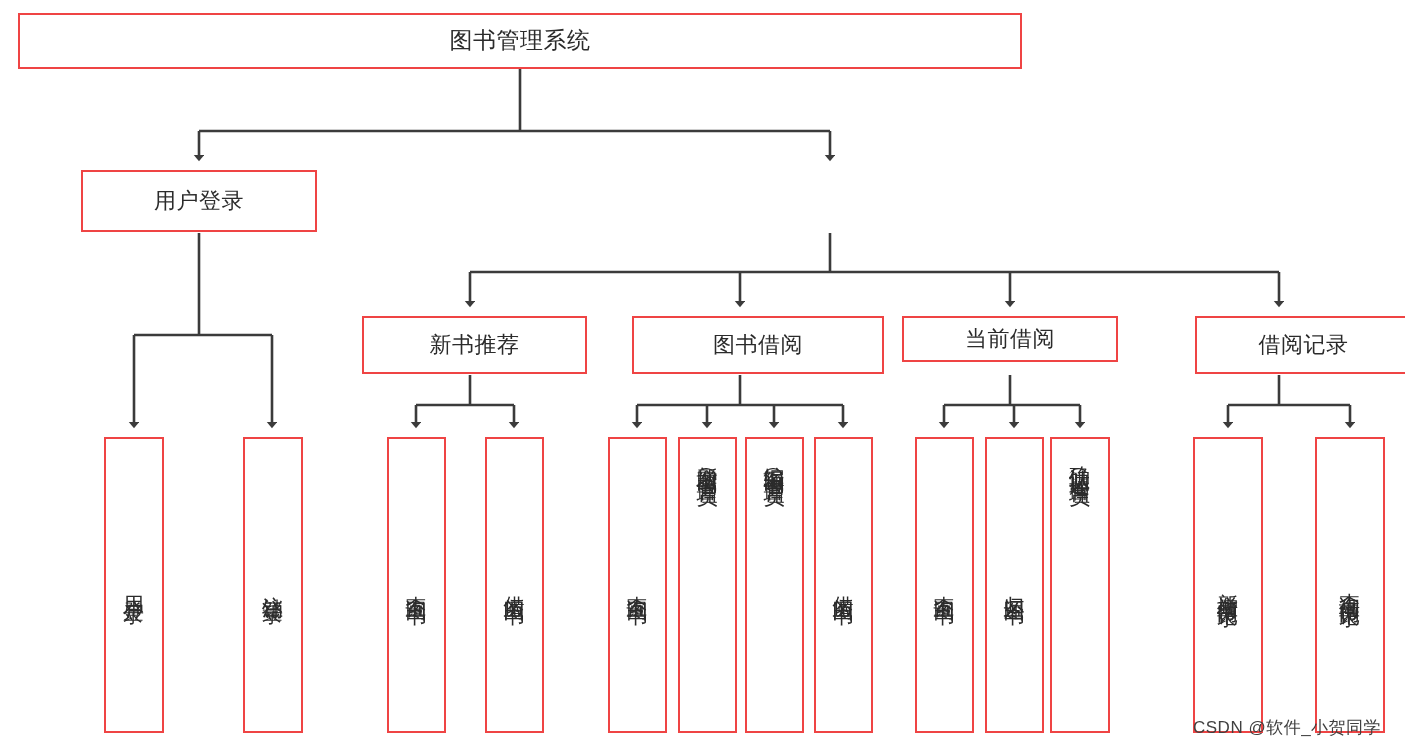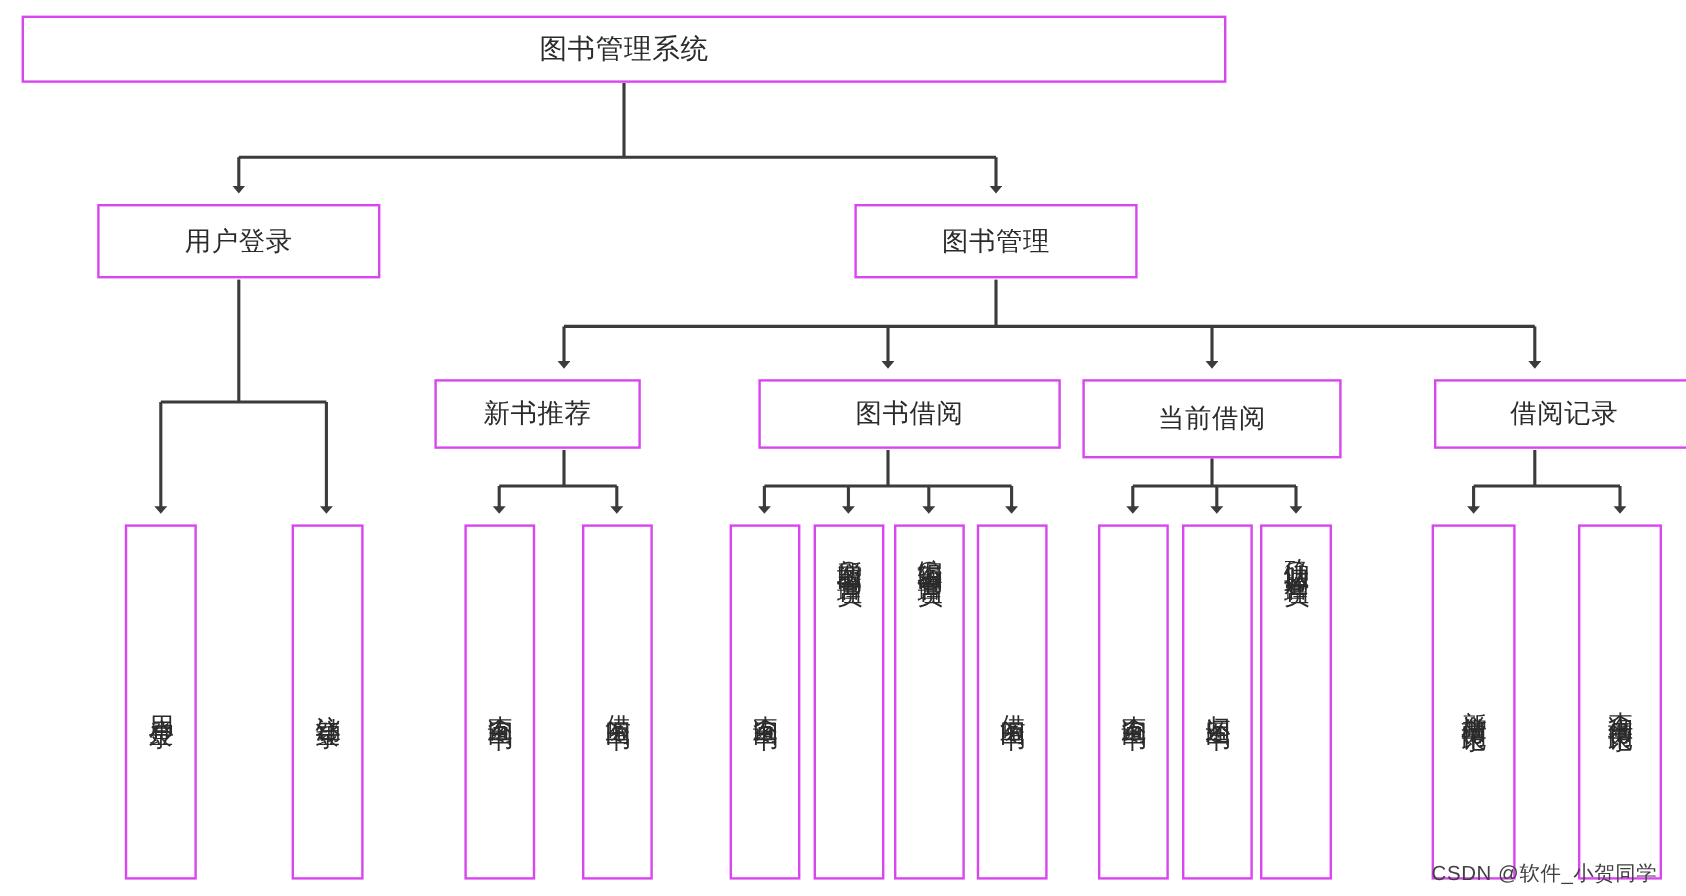--- a/index.html
+++ b/index.html
@@ -23,21 +23,21 @@
     position: absolute;
     top: 0;
     left: 0;
     width: 1405px;
     height: 747px;
   }
   .node {
     position: absolute;
     box-sizing: border-box;
     background: #ffffff;
-    border: 2px solid #d946ef;
+    border: 2px solid #ef4444;
     display: flex;
     align-items: center;
     justify-content: center;
     overflow: hidden;
   }
   .node-label {
     color: #2b2b2b;
     text-align: center;
     line-height: 1.12;
     white-space: nowrap;
@@ -130,31 +130,28 @@
     </g>
   </svg>
 
   <div class="node h-node root-node" style="left:18px; top:13px; width:1004px; height:56px;">
     <span class="node-label">图书管理系统</span>
   </div>
 
   <div class="node h-node" style="left:81px; top:170px; width:236px; height:62px;">
     <span class="node-label">用户登录</span>
   </div>
-  <div class="node h-node" style="left:712px; top:170px; width:236px; height:62px;">
-    <span class="node-label">图书管理</span>
-  </div>
-
-  <div class="node h-node" style="left:362px; top:316px; width:172px; height:58px;align-items:center;">
+
+  <div class="node h-node" style="left:362px; top:316px; width:225px; height:58px;align-items:center;">
     <span class="node-label">新书推荐</span>
   </div>
   <div class="node h-node" style="left:632px; top:316px; width:252px; height:58px;">
     <span class="node-label">图书借阅</span>
   </div>
-  <div class="node h-node" style="left:902px; top:316px; width:216px; height:66px;">
+  <div class="node h-node" style="left:902px; top:316px; width:216px; height:46px;">
     <span class="node-label">当前借阅</span>
   </div>
   <div class="node h-node" style="left:1171px; top:316px; width:217px; height:58px;margin-left:24px;">
     <span class="node-label">借阅记录</span>
   </div>
 
   <div class="node v-node v-center" style="left:104px; top:437px; width:60px; height:296px;">
     <span class="node-label">用户登录</span>
   </div>
   <div class="node v-node v-center" style="left:243px; top:437px; width:60px; height:296px;">

